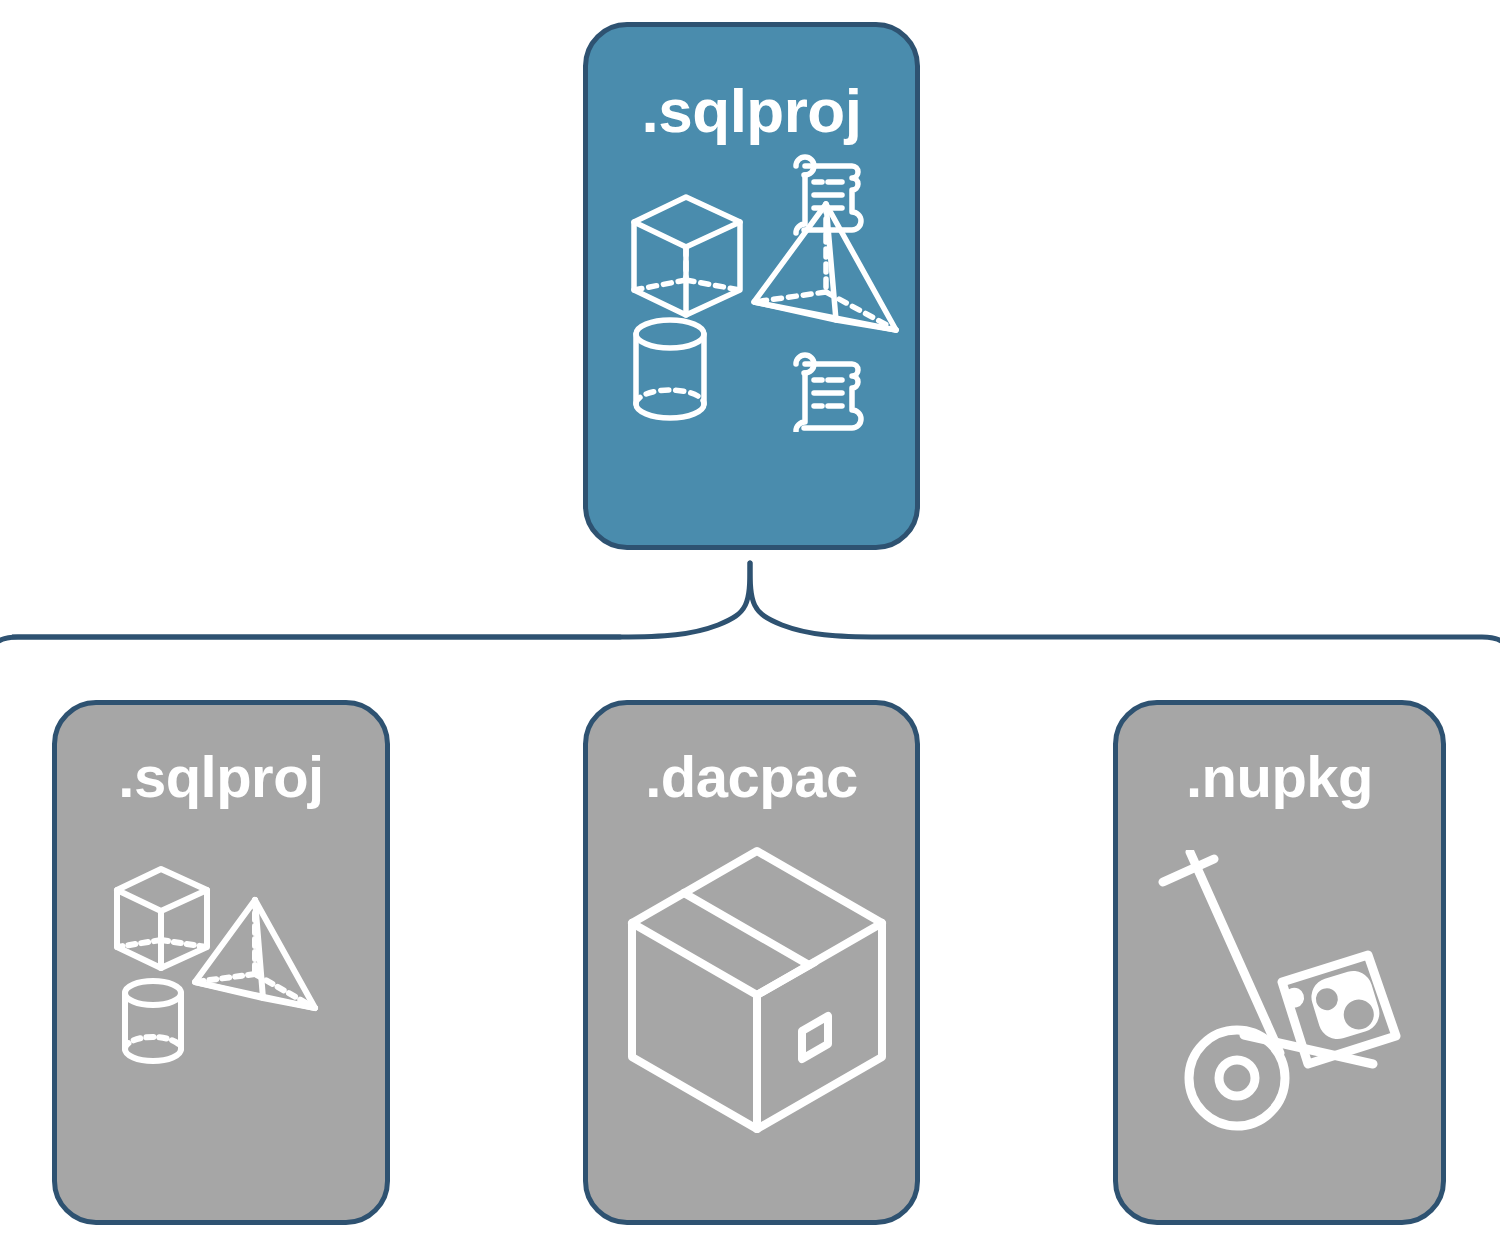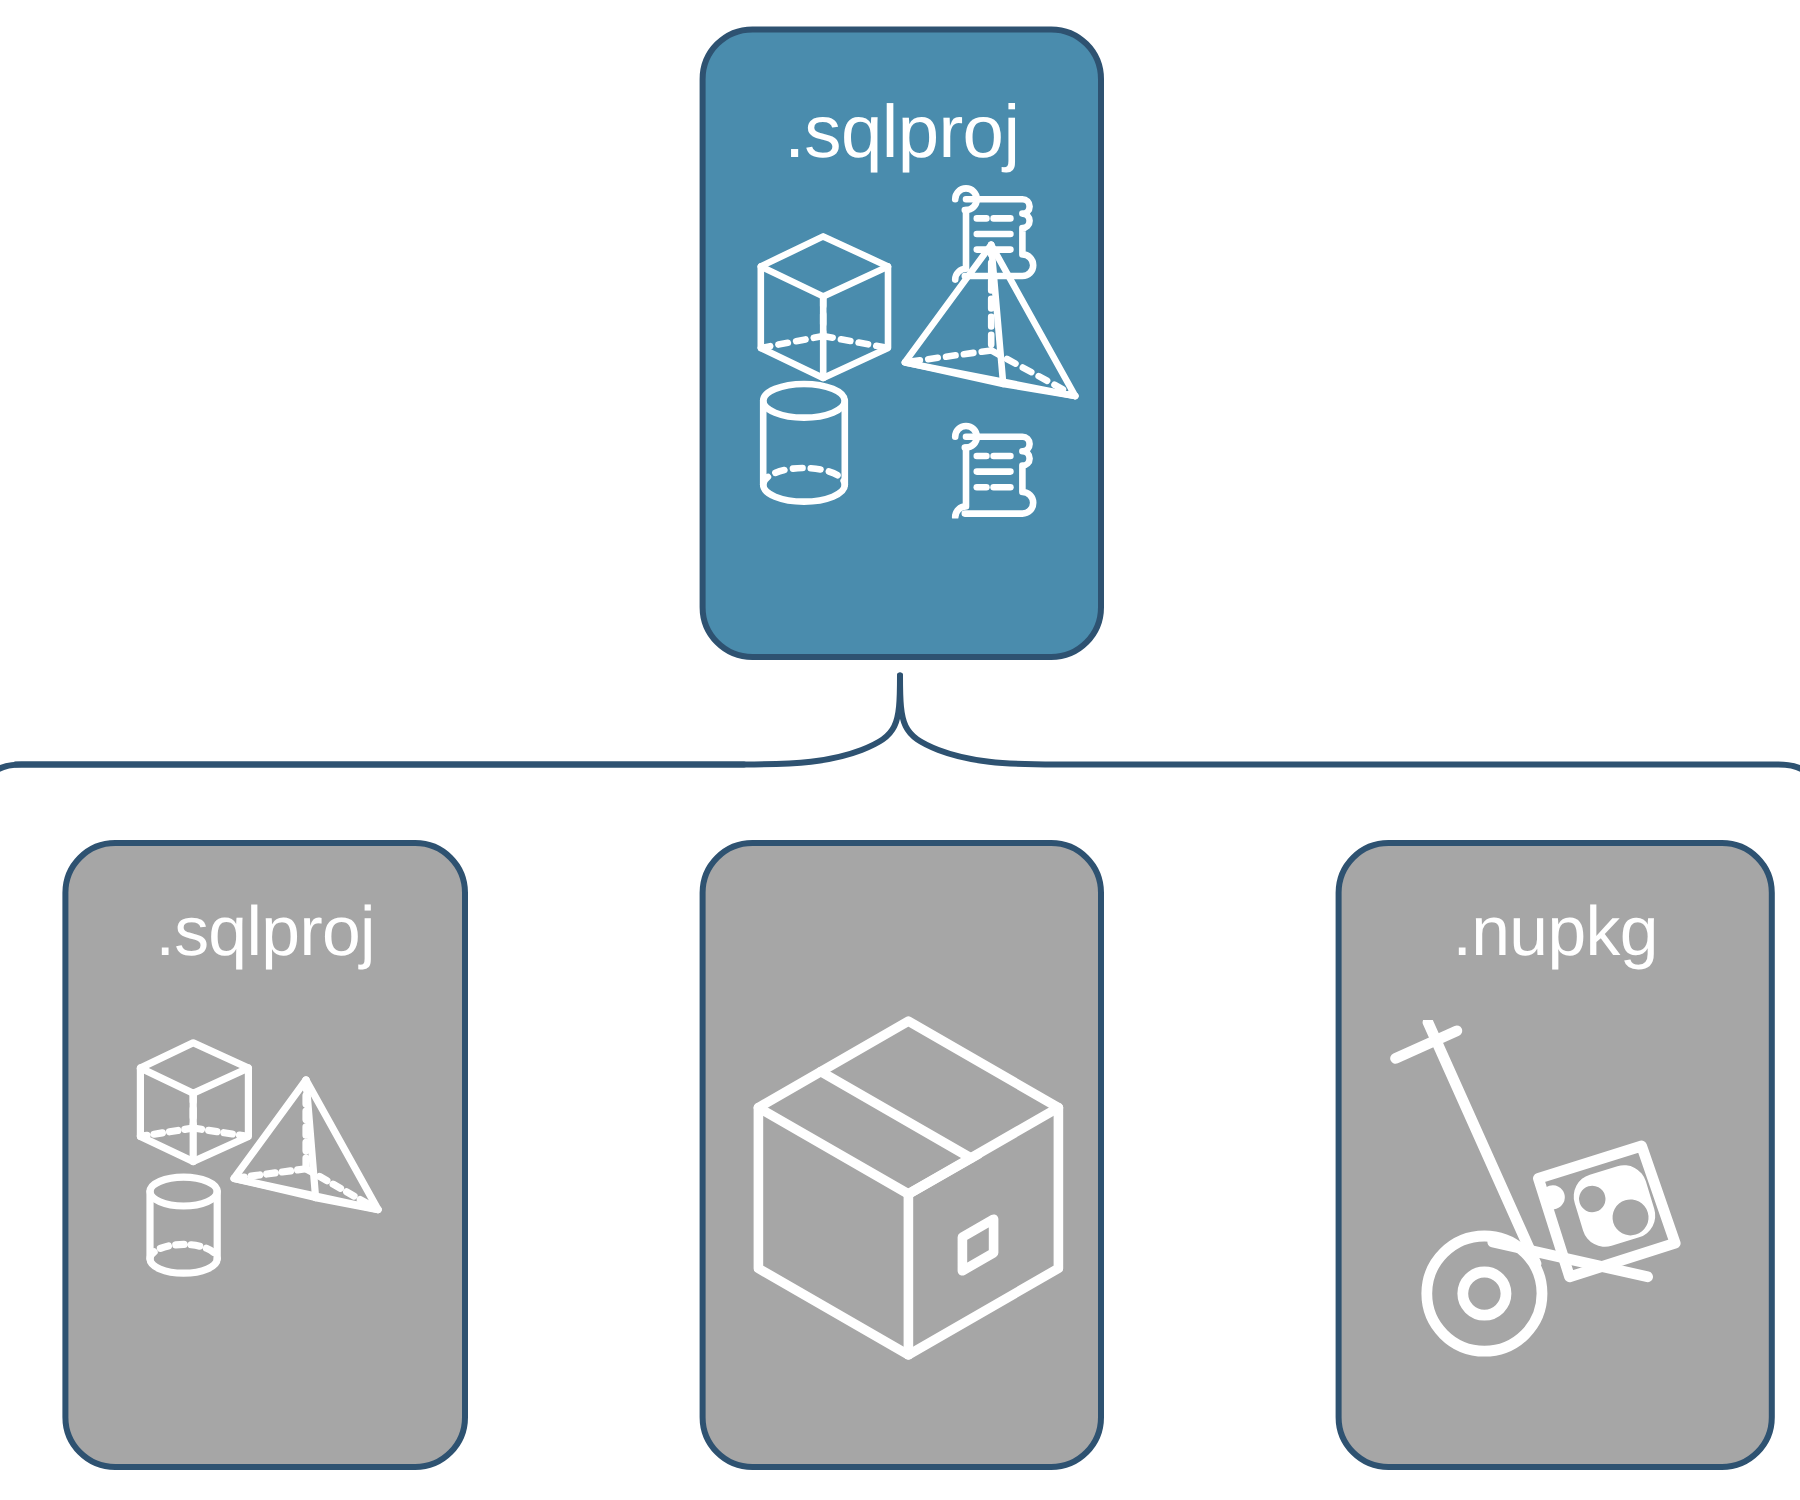--- a/index.html
+++ b/index.html
@@ -30,21 +30,21 @@
     align-items: center;
   }
   .card.primary {
     background: #4A8CAD;
   }
   .card.secondary {
     background: #A6A6A6;
   }
   .card-title {
     color: #ffffff;
-    font-weight: normal;
+    font-weight: bold;
     letter-spacing: -0.5px;
     text-align: center;
     white-space: nowrap;
   }
   #card-root {
     left: 583px;
     top: 22px;
     width: 337px;
     height: 528px;
   }
@@ -60,21 +60,21 @@
   }
   #card-dacpac {
     left: 583px;
     top: 700px;
     width: 337px;
     height: 525px;
   }
   #card-nupkg {
     left: 1113px;
     top: 700px;
-    width: 366px;
+    width: 333px;
     height: 525px;
   }
   .card.secondary .card-title {
     font-size: 58px;
     margin-top: 38px;
   }
   .card-icon {
     position: absolute;
     pointer-events: none;
   }
@@ -210,20 +210,21 @@
         <path d="M146 114 L206 148" stroke-dasharray="7 6"></path>
 
         <path d="M16 133 L16 189 A28 12 0 0 0 72 189 L72 133"></path>
         <ellipse cx="44" cy="133" rx="28" ry="12"></ellipse>
         <path d="M16 189 A28 12 0 0 1 72 189" stroke-dasharray="7 6"></path>
       </g>
     </svg>
   </div>
 
   <div class="card secondary" id="card-dacpac">
+    <div class="card-title">.dacpac</div>
 
     <svg class="card-icon" id="icon-dacpac-box" viewBox="0 0 262 290">
       <g fill="none" stroke="#ffffff" stroke-width="8" stroke-linecap="round" stroke-linejoin="round">
 
         <path d="M131 6 L256 78 L256 212 L131 284 L6 212 L6 78 Z"></path>
         <path d="M6 78 L131 150 L256 78"></path>
         <path d="M131 150 L131 284"></path>
 
         <path d="M58 48 L183 120"></path>
         <path d="M131 150 L189 117"></path>

